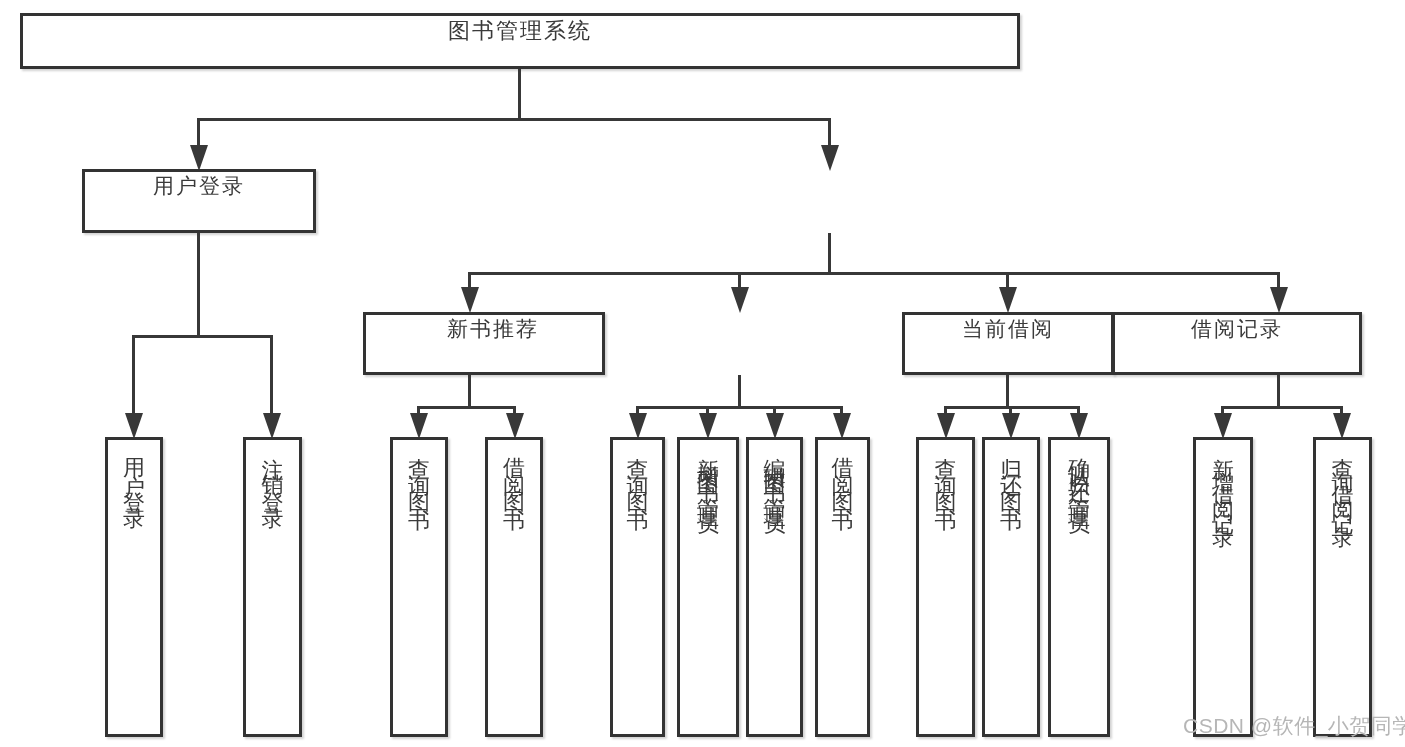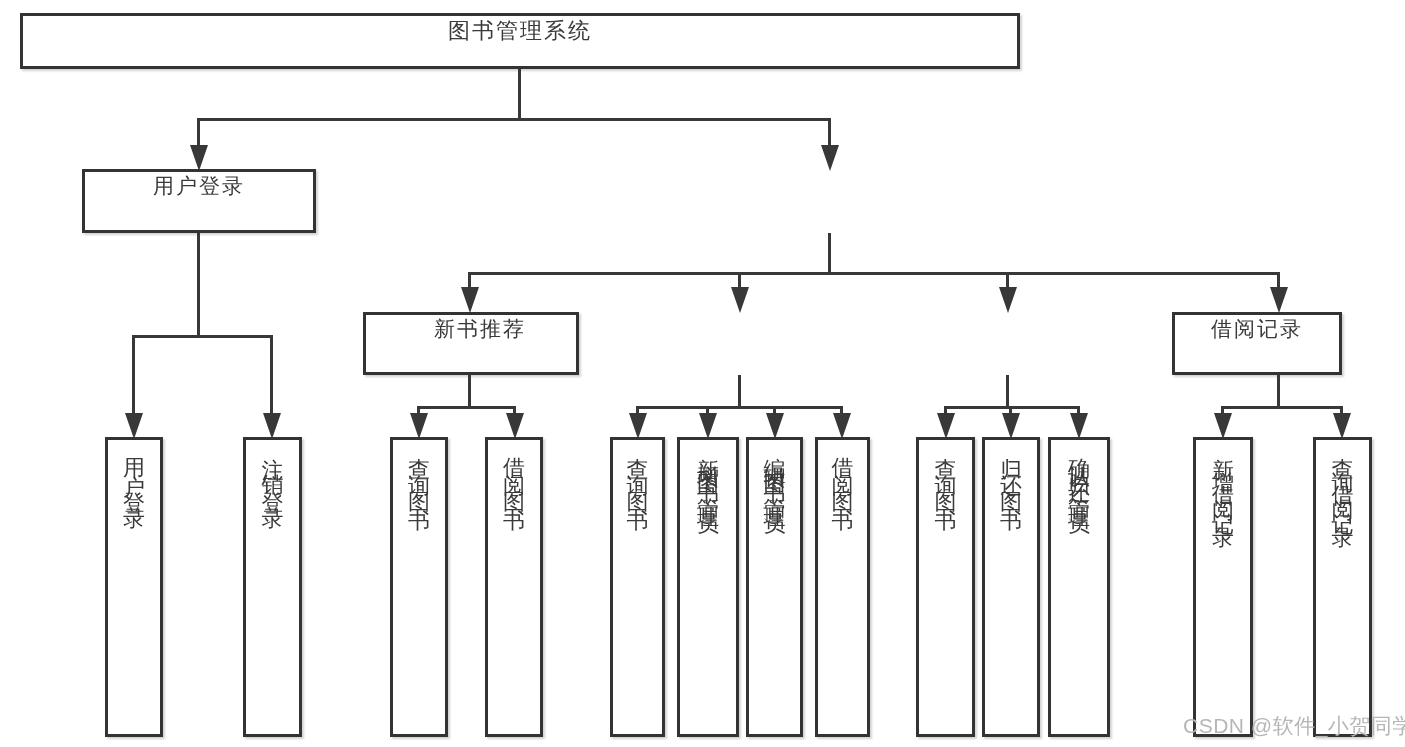--- a/index.html
+++ b/index.html
@@ -88,24 +88,27 @@
   <div class="hline" style="left:468px; top:272px; width:812px;"></div>
   <div class="vline" style="left:468px; top:272px; height:18px;"></div>
   <div class="vline" style="left:738px; top:272px; height:18px;"></div>
   <div class="vline" style="left:1006px; top:272px; height:18px;"></div>
   <div class="vline" style="left:1277px; top:272px; height:18px;"></div>
   <div class="arrow" style="left:461px; top:287px;"></div>
   <div class="arrow" style="left:731px; top:287px;"></div>
   <div class="arrow" style="left:999px; top:287px;"></div>
   <div class="arrow" style="left:1270px; top:287px;"></div>
 
-  <div class="node hnode" style="left:363px; top:312px; width:216px; height:63px;padding-left:18px;">
+  <div class="node hnode" style="left:363px; top:312px; width:242px; height:63px;padding-left:18px;">
     <span>新书推荐</span>
   </div>
-  <div class="node hnode" style="left:1172px; top:312px; width:170px; height:63px;">
+  <div class="node hnode" style="left:902px; top:312px; width:212px; height:63px;">
+    <span>当前借阅</span>
+  </div>
+  <div class="node hnode" style="left:1112px; top:312px; width:250px; height:63px;">
     <span>借阅记录</span>
   </div>
 
   <div class="vline" style="left:468px; top:375px; height:34px;"></div>
   <div class="hline" style="left:417px; top:406px; width:99px;"></div>
   <div class="vline" style="left:417px; top:406px; height:10px;"></div>
   <div class="vline" style="left:513px; top:406px; height:10px;"></div>
   <div class="arrow" style="left:410px; top:413px;"></div>
   <div class="arrow" style="left:506px; top:413px;"></div>
 

